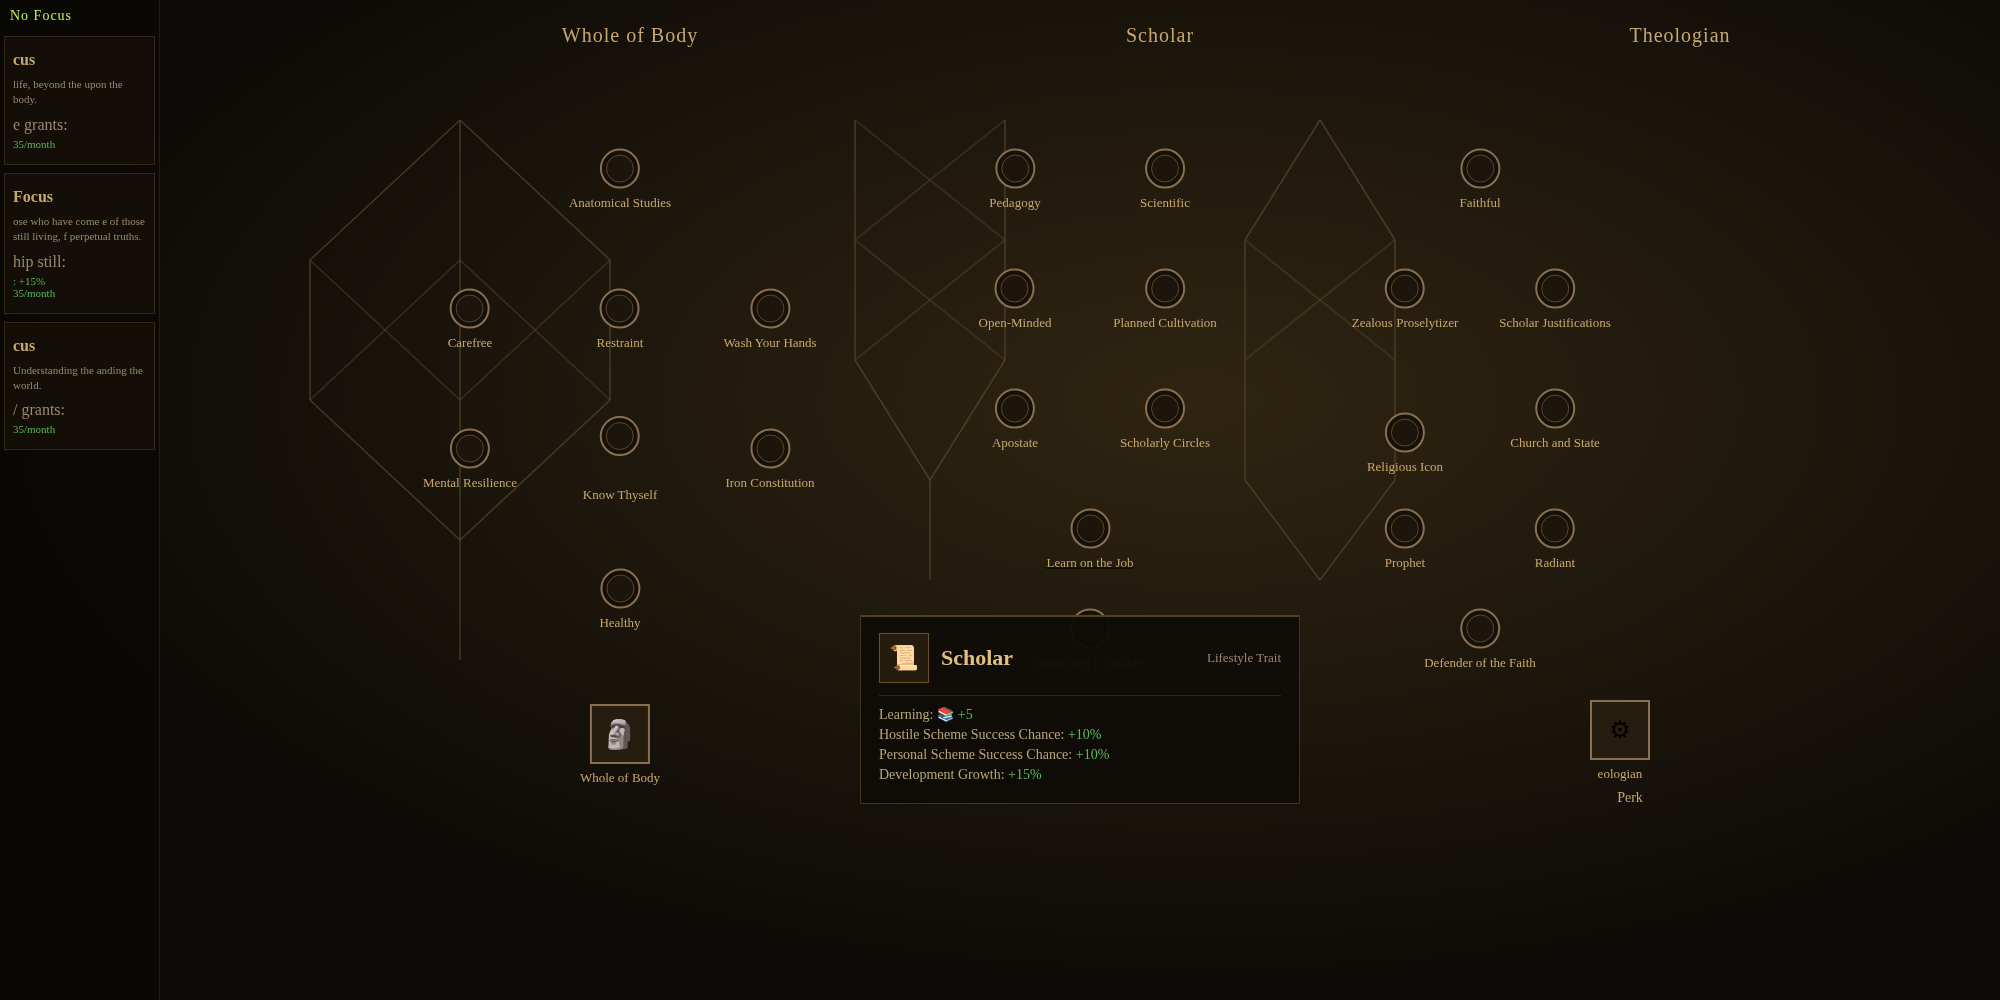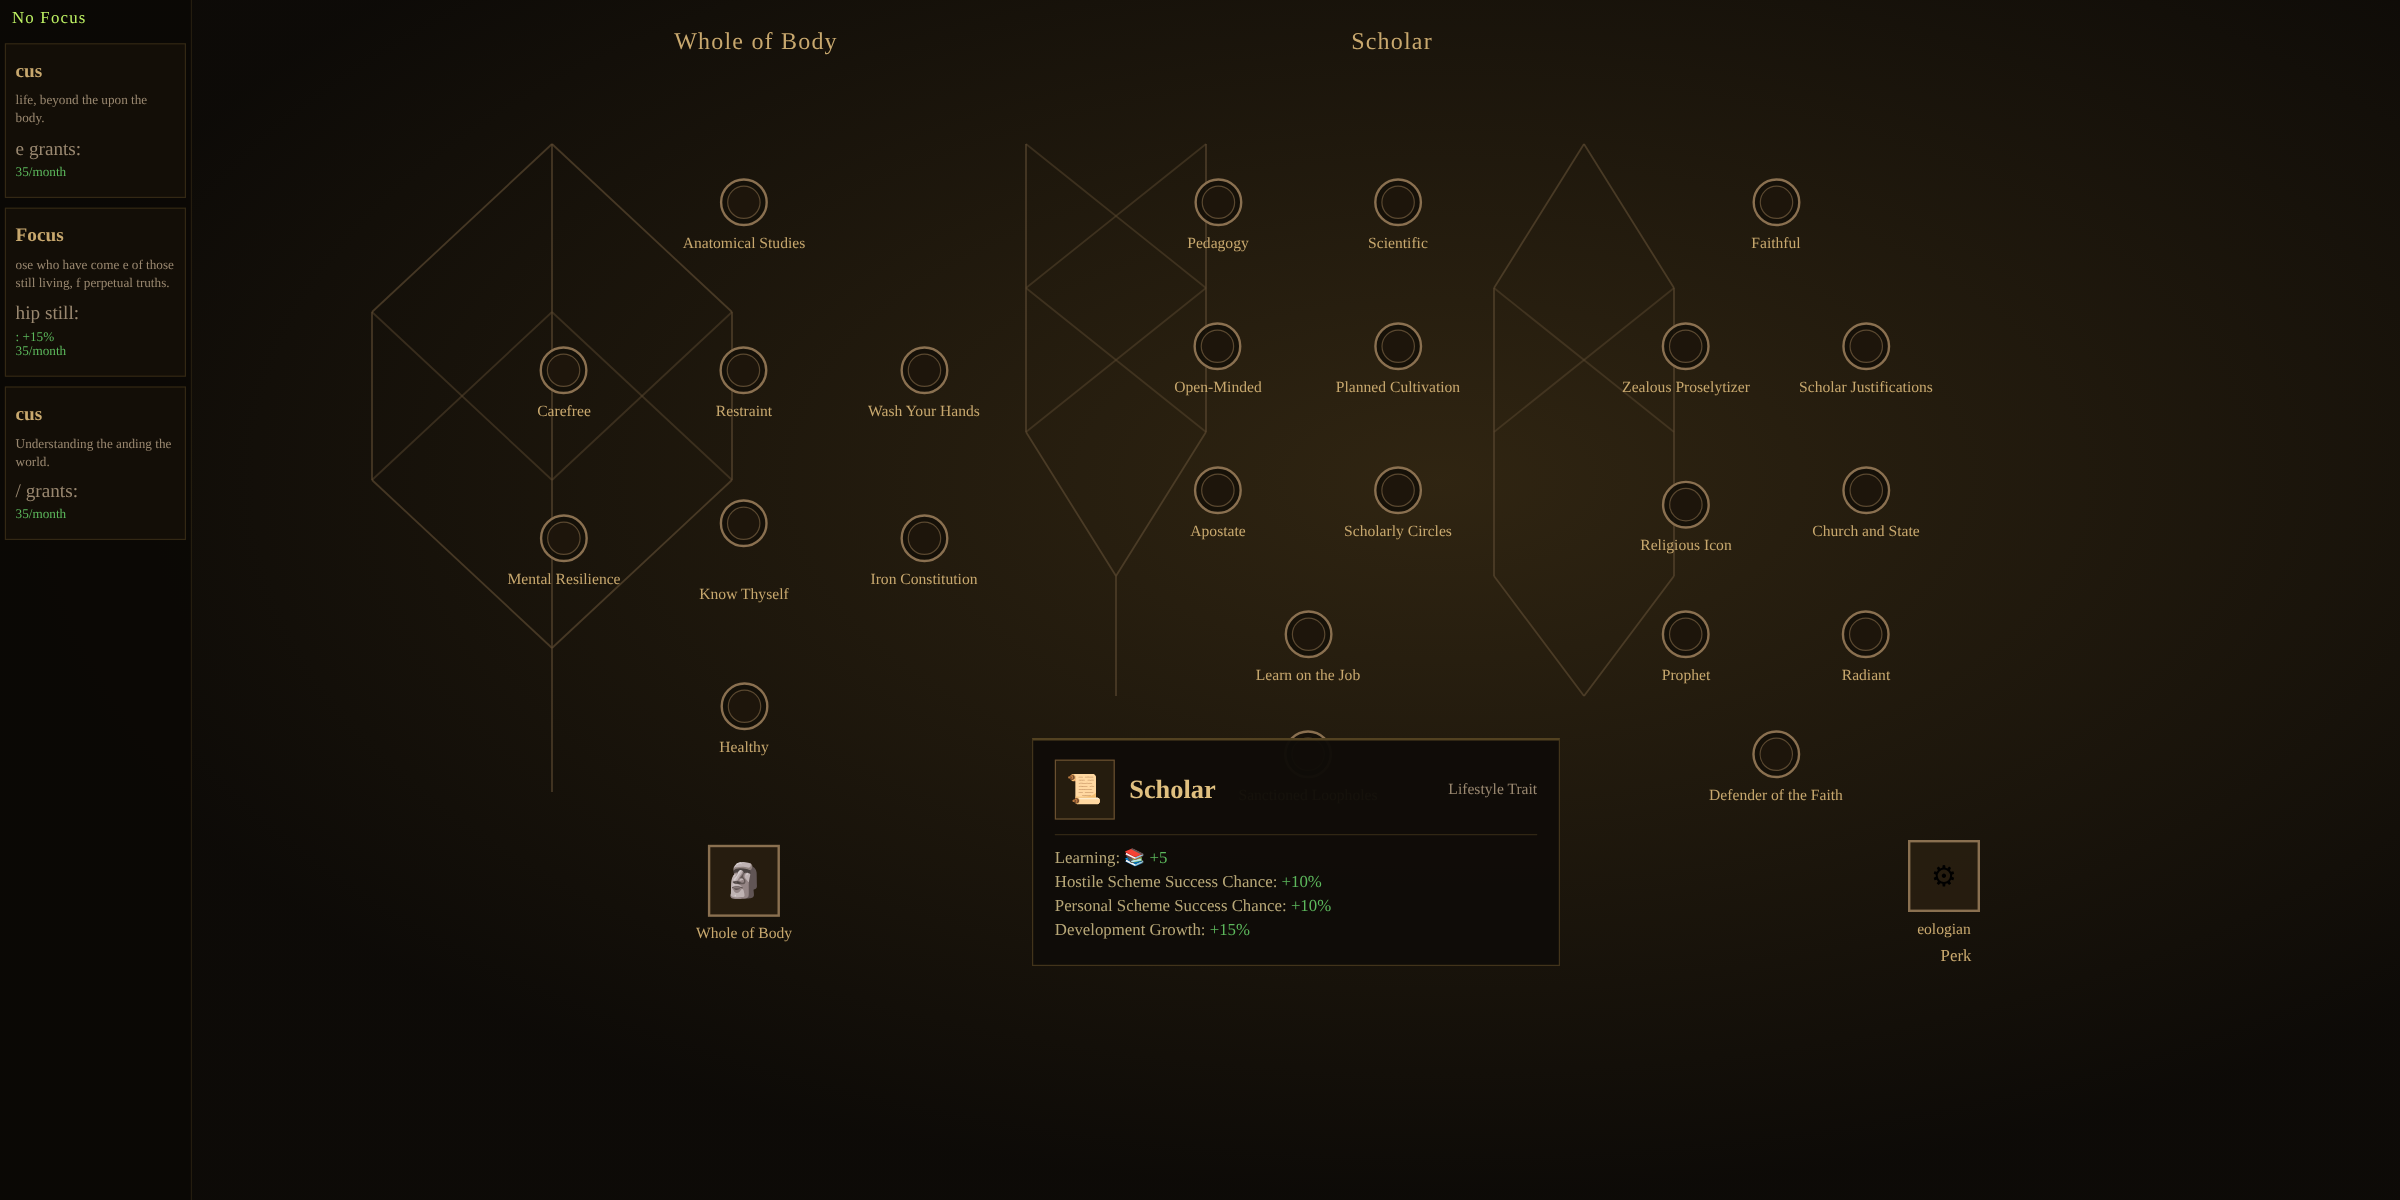--- a/index.html
+++ b/index.html
@@ -270,20 +270,23 @@
     </div>
   </div>
 
   <div class="column-headers">
     <div style="position:absolute; left: 160px; width: 620px; text-align:center;">
       <span class="col-header">Whole of Body</span>
     </div>
     <div style="position:absolute; left: 780px; width: 440px; text-align:center;">
       <span class="col-header">Scholar</span>
     </div>
+    <div style="position:absolute; left: 1200px; right: 0; text-align:center;">
+      <span class="col-header">Theologian</span>
+    </div>
   </div>
 
   <svg class="tree-svg" viewBox="0 0 1840 940" preserveAspectRatio="none" style="position:absolute; left:160px; top:60px; width:1840px; height:940px;">
 
     <line x1="300" y1="60" x2="150" y2="200" stroke="#5a4830" stroke-width="1.5" opacity="0.7"></line>
     <line x1="300" y1="60" x2="300" y2="200" stroke="#5a4830" stroke-width="1.5" opacity="0.7"></line>
     <line x1="300" y1="60" x2="450" y2="200" stroke="#5a4830" stroke-width="1.5" opacity="0.7"></line>
 
     <line x1="150" y1="200" x2="150" y2="340" stroke="#5a4830" stroke-width="1.5" opacity="0.7"></line>
 
@@ -431,21 +434,21 @@
     <div class="node-label">Apostate</div>
   </div>
 
   <div class="node" style="left:1165px; top:420px;">
     <div class="node-circle">
       <div class="node-circle-inner"></div>
     </div>
     <div class="node-label">Scholarly Circles</div>
   </div>
 
-  <div class="node" style="left:1090px; top:540px;">
+  <div class="node" style="left:1090px; top:540px;text-decoration:underline;">
     <div class="node-circle">
       <div class="node-circle-inner"></div>
     </div>
     <div class="node-label">Learn on the Job</div>
   </div>
 
   <div class="node" style="left:1090px; top:640px;">
     <div class="node-circle">
       <div class="node-circle-inner"></div>
     </div>
@@ -469,21 +472,21 @@
   </div>
 
   <div class="node" style="left:1555px; top:300px;">
     <div class="node-circle">
       <div class="node-circle-inner"></div>
     </div>
     <div class="node-label">Scholar
 Justifications</div>
   </div>
 
-  <div class="node" style="left:1405px; top:432px;align-items:center;">
+  <div class="node" style="left:1405px; top:444px;align-items:center;">
     <div class="node-circle">
       <div class="node-circle-inner"></div>
     </div>
     <div class="node-label">Religious Icon</div>
   </div>
 
   <div class="node" style="left:1555px; top:420px;">
     <div class="node-circle">
       <div class="node-circle-inner"></div>
     </div>

